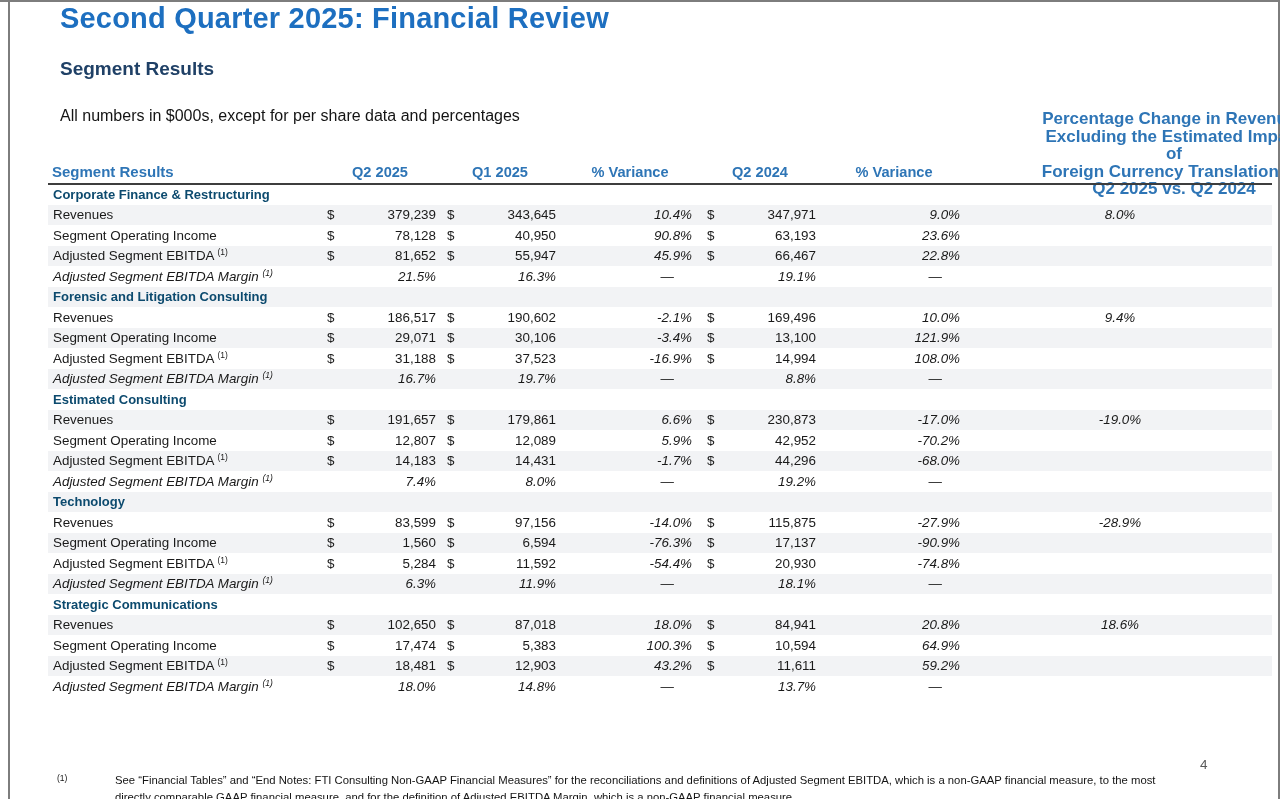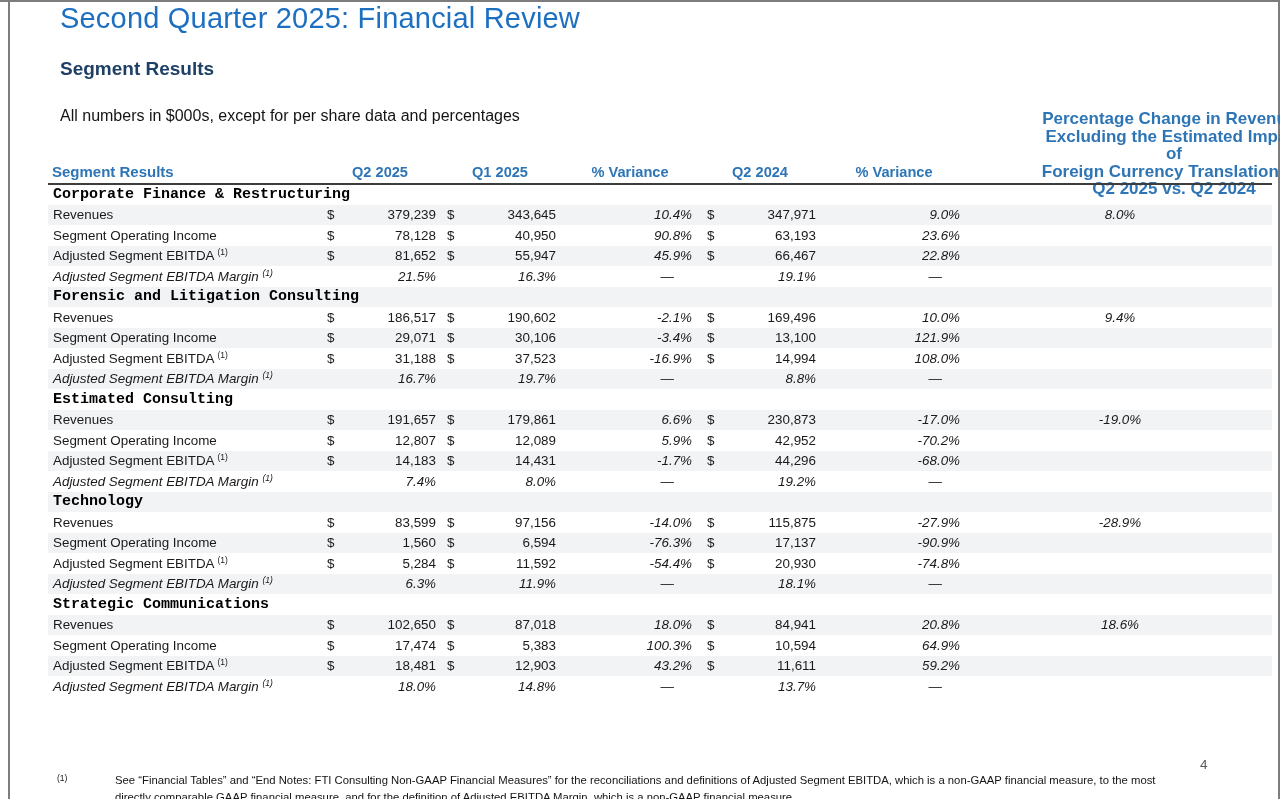--- a/index.html
+++ b/index.html
@@ -10,21 +10,21 @@
     overflow: hidden;
     font-family: "Liberation Sans", sans-serif;
     color: #1a1a1a;
   }
   .frame-top   { position: absolute; top: 0; left: 0; width: 1280px; height: 2px; background: #7d7d7d; }
   .frame-left  { position: absolute; top: 0; left: 8px; width: 2px; height: 799px; background: #7d7d7d; }
   .frame-right { position: absolute; top: 0; right: 0; width: 2px; height: 799px; background: #7d7d7d; }
 
   .title {
     position: absolute; left: 60px; top: 2px;
-    font-size: 29px; font-weight: 400; color: #1d6fc0;
+    font-size: 29px; font-weight: 700; color: #1d6fc0;
     letter-spacing: 0.2px;
   }
   .subtitle {
     position: absolute; left: 60px; top: 58px;
     font-size: 19px; font-weight: 700; color: #1f4066;
   }
   .note {
     position: absolute; left: 60px; top: 107px;
     font-size: 16px; color: #141414;
   }
@@ -52,21 +52,21 @@
   }
   .seg-table thead th.h-label { text-align: left; padding-left: 4px; font-size: 15px; }
   .seg-table thead th.h-c { text-align: center; }
 
   .seg-table td {
     height: 20.5px; vertical-align: middle;
     font-size: 13.4px; white-space: nowrap; overflow: hidden;
   }
   .seg-table tbody tr:nth-child(even) td { background: #f2f3f5; }
 
-  .seg-table tr.seg-header td { font-weight: 700; font-size: 15px; padding-left: 5px; color: #000000; font-family: Liberation Mono, monospace; }
+  .seg-table tr.seg-header td { font-weight: 700; font-size: 13px; padding-left: 5px; color: #0c4a6e; }
   .seg-table td.lbl { padding-left: 5px; }
   .seg-table td.d   { text-align: left; padding-left: 7px; }
   .seg-table td.v   { text-align: right; padding-right: 4px; }
   .seg-table td.var { text-align: right; padding-right: 8px; font-style: italic; }
   .seg-table td.var.dash { padding-right: 26px; font-style: normal; }
   .seg-table td.fx  { text-align: center; font-style: italic; }
   .seg-table tr.margin-row td { font-style: italic; }
   .seg-table sup { font-size: 8.5px; vertical-align: super; line-height: 0; }
 
   .footnote {

